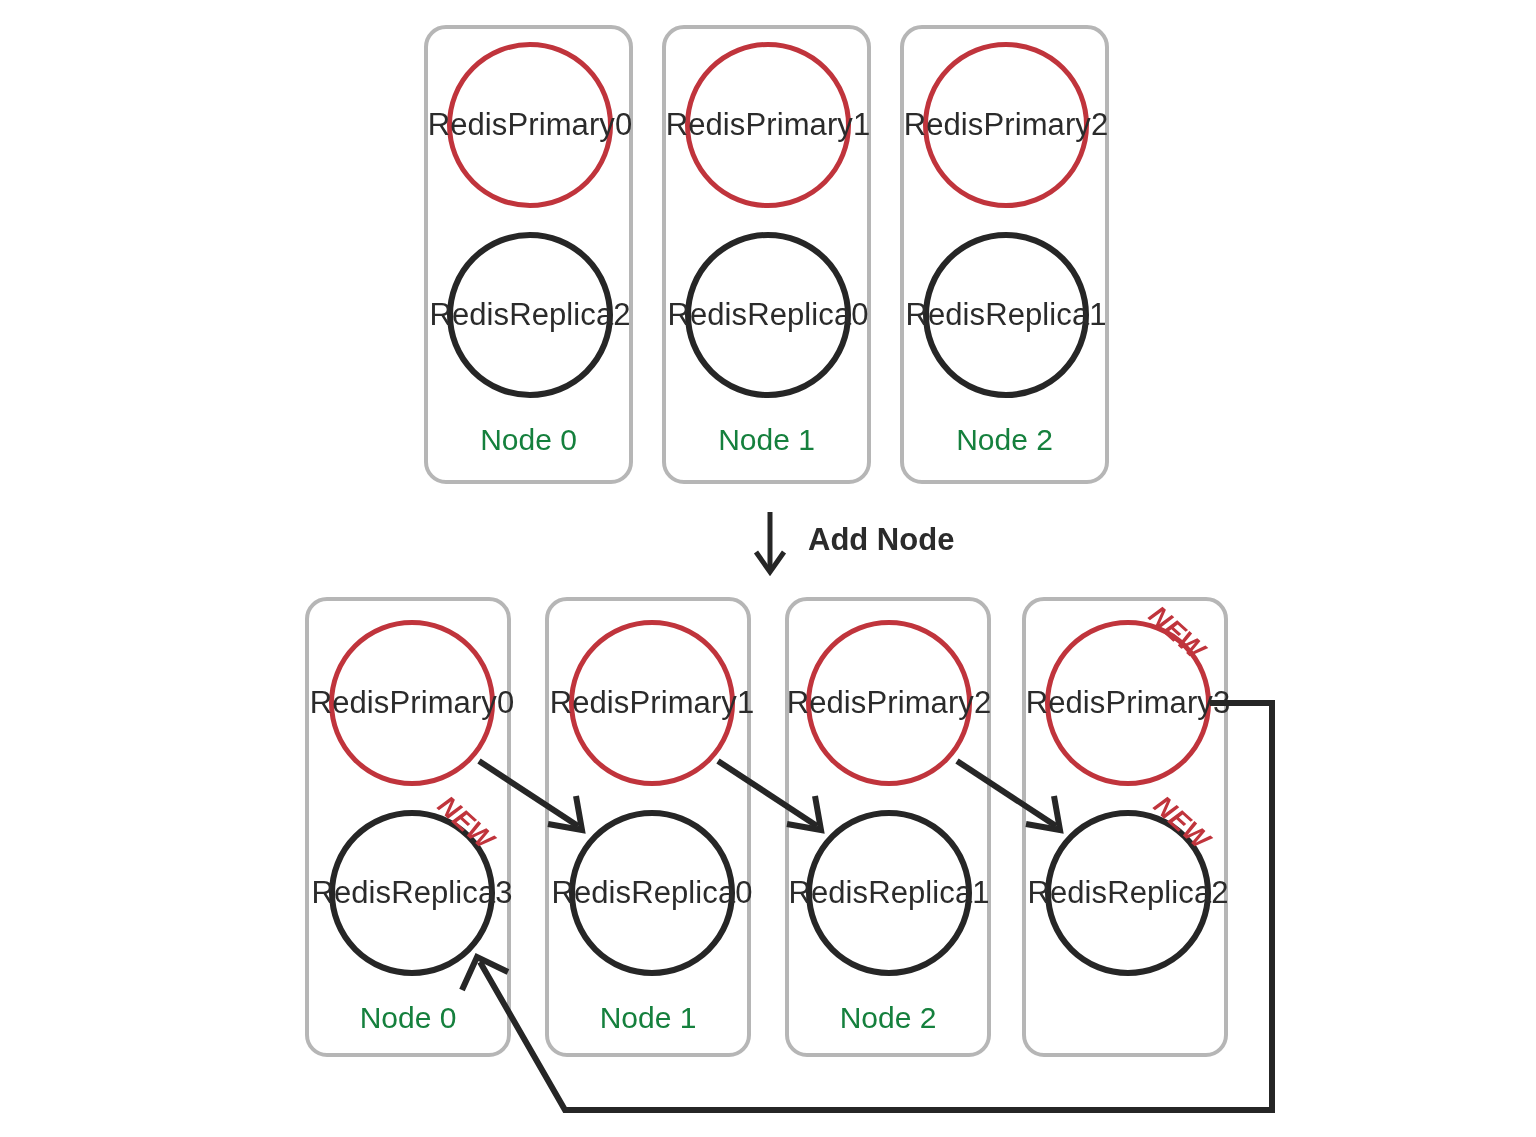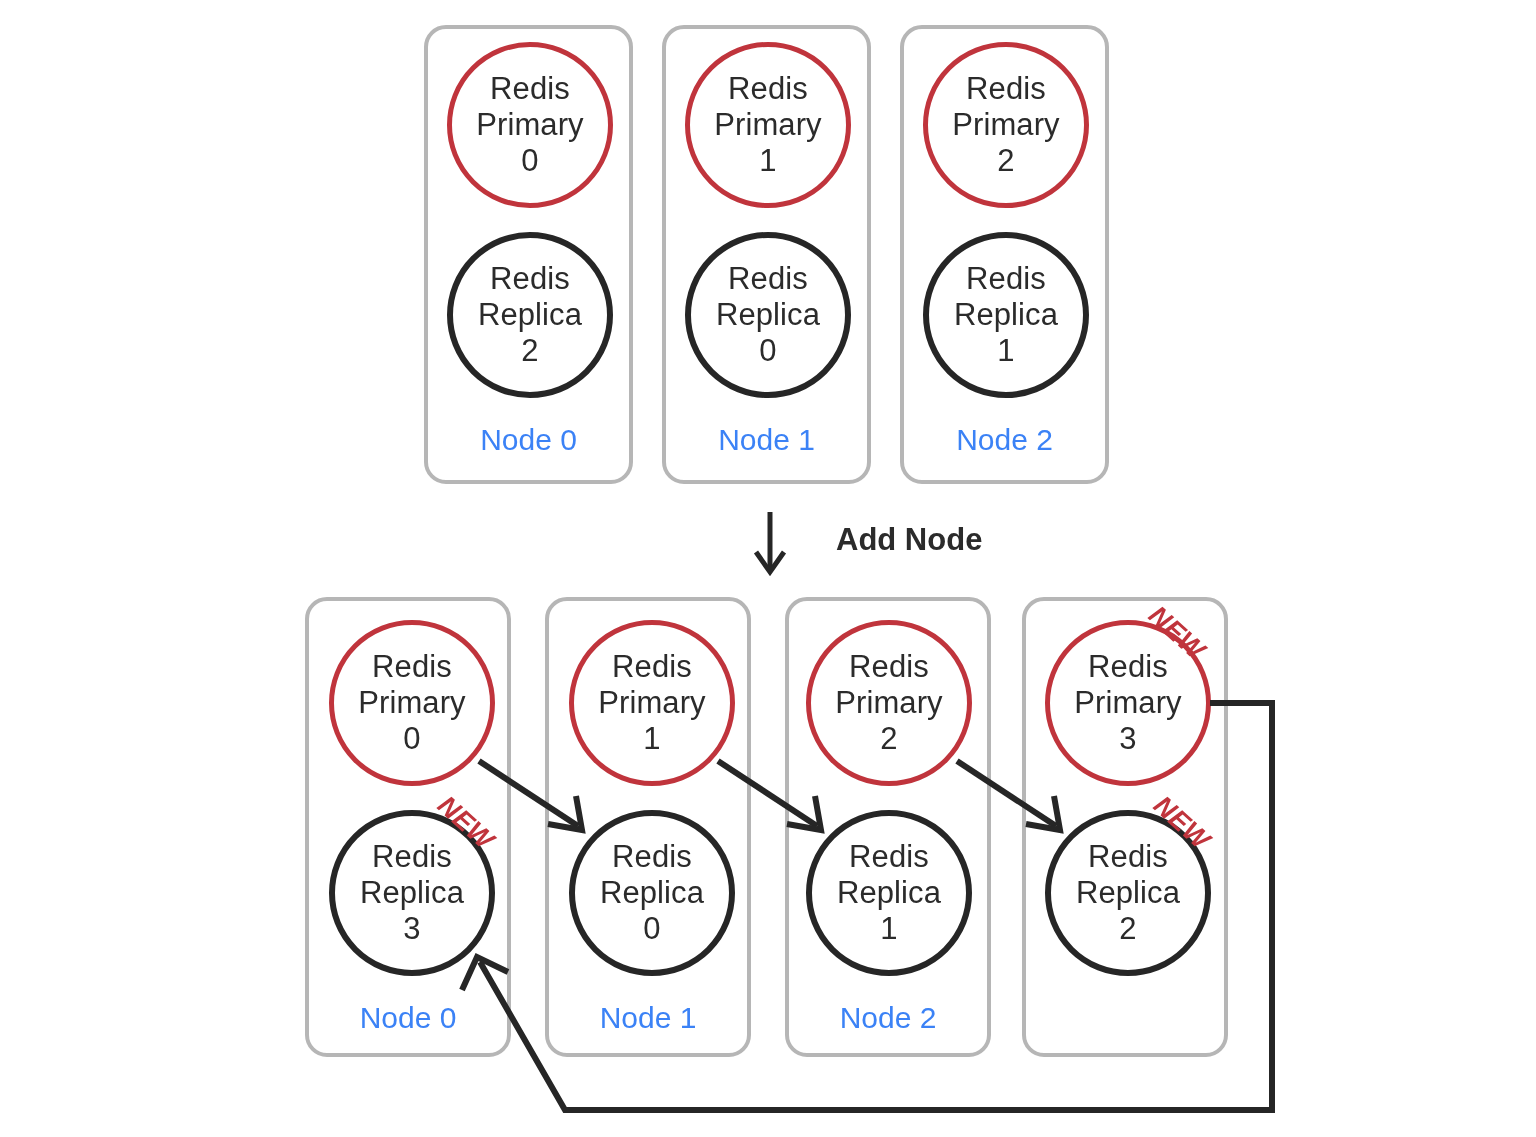--- a/index.html
+++ b/index.html
@@ -25,21 +25,21 @@
     box-sizing: border-box;
     border: 4px solid #b6b6b6;
     border-radius: 22px;
     background: #ffffff;
   }
   .circle {
     position: absolute;
     box-sizing: border-box;
     border-radius: 50%;
     display: flex;
-    flex-direction: column;
+    flex-direction: row;
     align-items: center;
     justify-content: center;
     background: transparent;
     line-height: 1.17;
     text-align: center;
   }
   .circle.primary {
     border: 5px solid #c0343c;
   }
   .circle.replica {
@@ -48,41 +48,40 @@
   .circle .role-line,
   .circle .idx-line {
     color: #2b2b2b;
     font-size: 31px;
     font-weight: 500;
     letter-spacing: 0.1px;
   }
   .node-label {
     position: absolute;
     text-align: center;
-    color: #3b82f6;
+    color: #15803d;
     font-size: 30px;
     font-weight: 400;
   }
   .new-tag {
     position: absolute;
     color: #c0343c;
     font-size: 27px;
     font-weight: bold;
     font-style: italic;
     letter-spacing: 0.5px;
     white-space: nowrap;
     transform-origin: left top;
   }
   .add-node-label {
     position: absolute;
     color: #2b2b2b;
     font-size: 31px;
     font-weight: bold;
     white-space: nowrap;
-    margin-left: 28px;
   }
   svg.overlay {
     position: absolute;
     left: 0; top: 0;
     width: 1536px;
     height: 1137px;
     pointer-events: none;
   }
 </style>
 </head>

